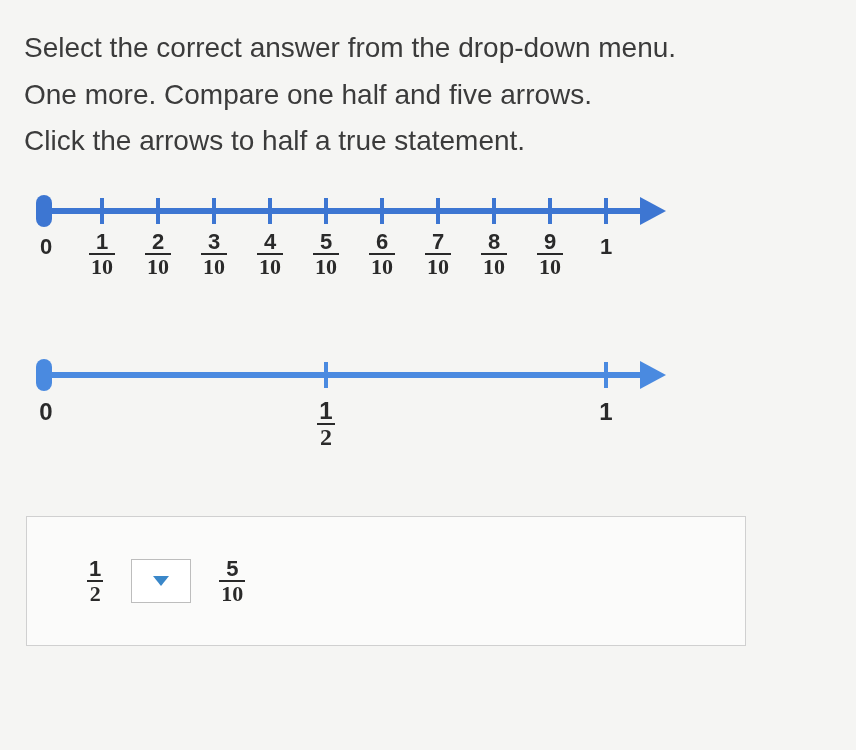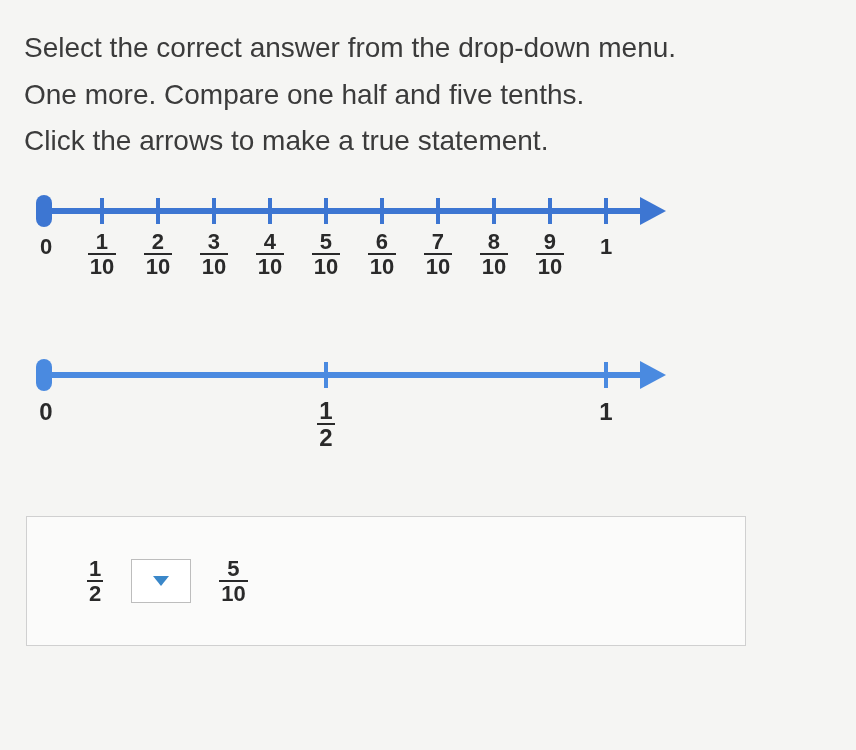--- a/index.html
+++ b/index.html
@@ -67,21 +67,21 @@
       position: absolute;
       top: 44px;
       width: 40px;
       text-align: center;
       font-size: 22px;
       font-weight: bold;
       color: #2a2a2a;
     }
     .frac { display: inline-block; text-align: center; vertical-align: middle; }
     .frac .num { display: block; border-bottom: 2.5px solid #2a2a2a; padding: 0 2px; line-height: 1.05; }
-    .frac .den { display: block; padding: 0 2px; line-height: 1.05; }
+    .frac .den { display: block; padding: 0 2px; line-height: 1.05; font-family: Liberation Serif, serif; }
 
     
     .numberline2 {
       position: relative;
       width: 640px;
       height: 120px;
       margin-top: 54px;
       margin-left: 2px;
     }
     .nl2-line {
@@ -160,22 +160,22 @@
       width: 0; height: 0;
       border-left: 8px solid transparent;
       border-right: 8px solid transparent;
       border-top: 10px solid #3a87c9;
     }
   </style>
 </head>
 <body>
 
 <div class="instruction-text instr1">Select the correct answer from the drop-down menu.</div>
-<div class="instruction-text instr2">One more. Compare one half and five tenths.</div>
-<div class="instruction-text instr3">Click the arrows to make a true statement.</div>
+<div class="instruction-text instr2">One more. Compare one half and five arrows.</div>
+<div class="instruction-text instr3">Click the arrows to half a true statement.</div>
 
 <div class="numberline1">
   <div class="nl1-startcap"></div>
   <div class="nl1-line"></div>
   <div class="nl1-arrow"></div>
   <div id="nl1-ticks">
       <div class="nl1-tick" style="left: 18px;"></div>
       <div class="nl1-label" style="left: 0px; top: 48px;">0</div>
       <div class="nl1-tick" style="left: 74px;"></div>
       <div class="nl1-label" style="left: 56px;"><span class="frac"><span class="num">1</span><span class="den">10</span></span></div>

